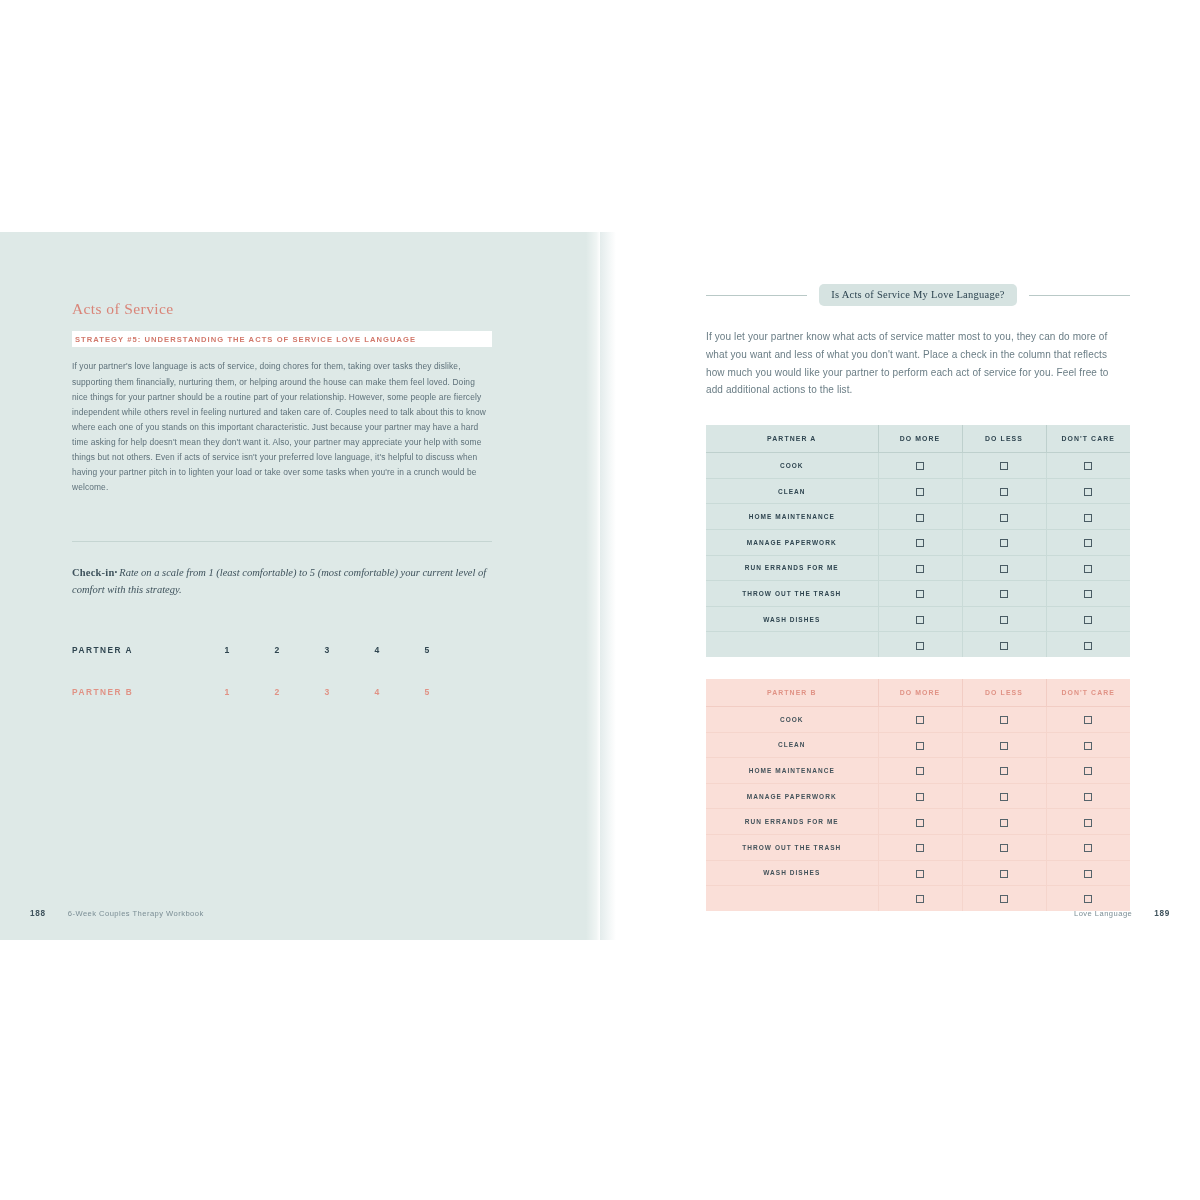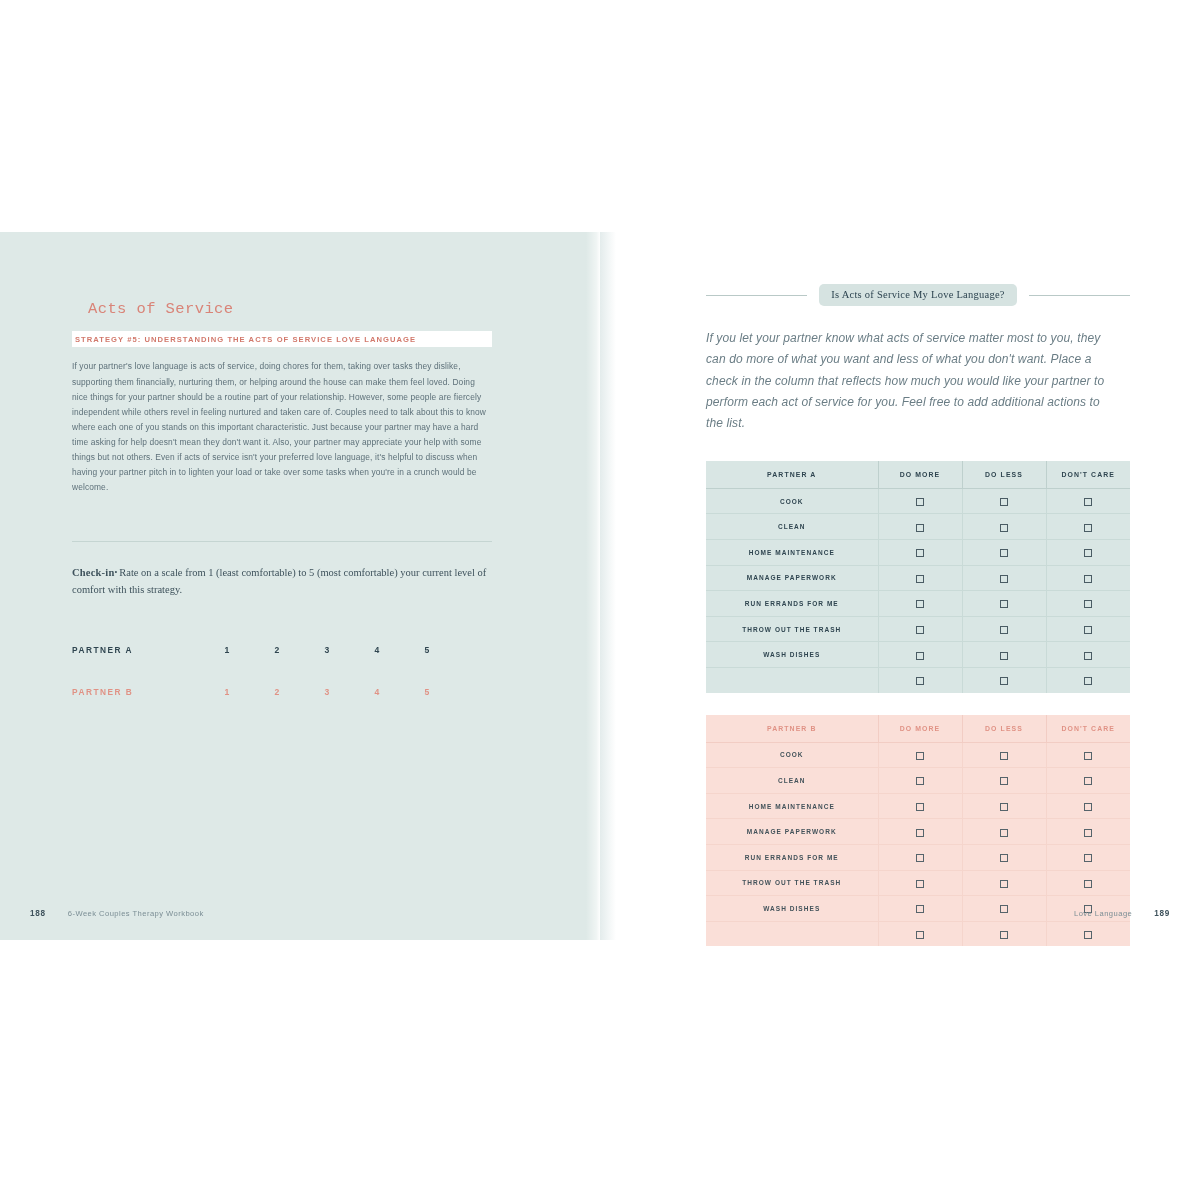--- a/index.html
+++ b/index.html
@@ -39,25 +39,25 @@
     pointer-events: none;
   }
   .left-inner {
     position: absolute;
     left: 72px;
     top: 68px;
     width: 420px;
   }
 
   .acts-title {
-    font-family: Liberation Mono, monospace;
+    font-family: Liberation Serif, serif;
     font-size: 15.5px;
     color: #d98478;
     letter-spacing: 0.4px;
-    margin: 0 0 13px 16px;
+    margin: 0 0 13px 0;
     font-weight: 400;
   }
 
   .strategy-banner {
     background: #ffffff;
     color: #d2796c;
     font-size: 7.6px;
     font-weight: bold;
     letter-spacing: 1.05px;
     padding: 3.5px 3px 3.5px 3px;
@@ -97,20 +97,21 @@
     font-weight: bold;
     letter-spacing: 0.2px;
     margin-top: 16px;
   }
   .checkin-bullet {
     letter-spacing: 2px;
     font-size: 8px;
     vertical-align: 1.5px;
   }
   .checkin-italic {
+    font-style: italic;
   }
 
   .scale-table {
     margin-top: 30px;
     width: 380px;
     border-collapse: collapse;
   }
   .scale-table td {
     padding: 0;
     height: 42px;
@@ -193,26 +194,25 @@
     color: #2d4450;
     font-family: "Liberation Serif", serif;
     font-size: 10.5px;
     letter-spacing: 0.25px;
     padding: 5px 12px 6px 12px;
     border-radius: 5px;
     white-space: nowrap;
   }
 
   .ws-intro {
-    font-size: 12px;
+    font-size: 10px;
     line-height: 1.78;
     color: #6a7d85;
     letter-spacing: 0.12px;
     margin: 22px 12px 0 0;
-    font-style: italic;
   }
 
   .check-table {
     width: 424px;
     border-collapse: collapse;
     table-layout: fixed;
     margin-top: 26px;
   }
   .check-table col.c-label { width: 172px; }
   .check-table col.c-box { width: 84px; }

